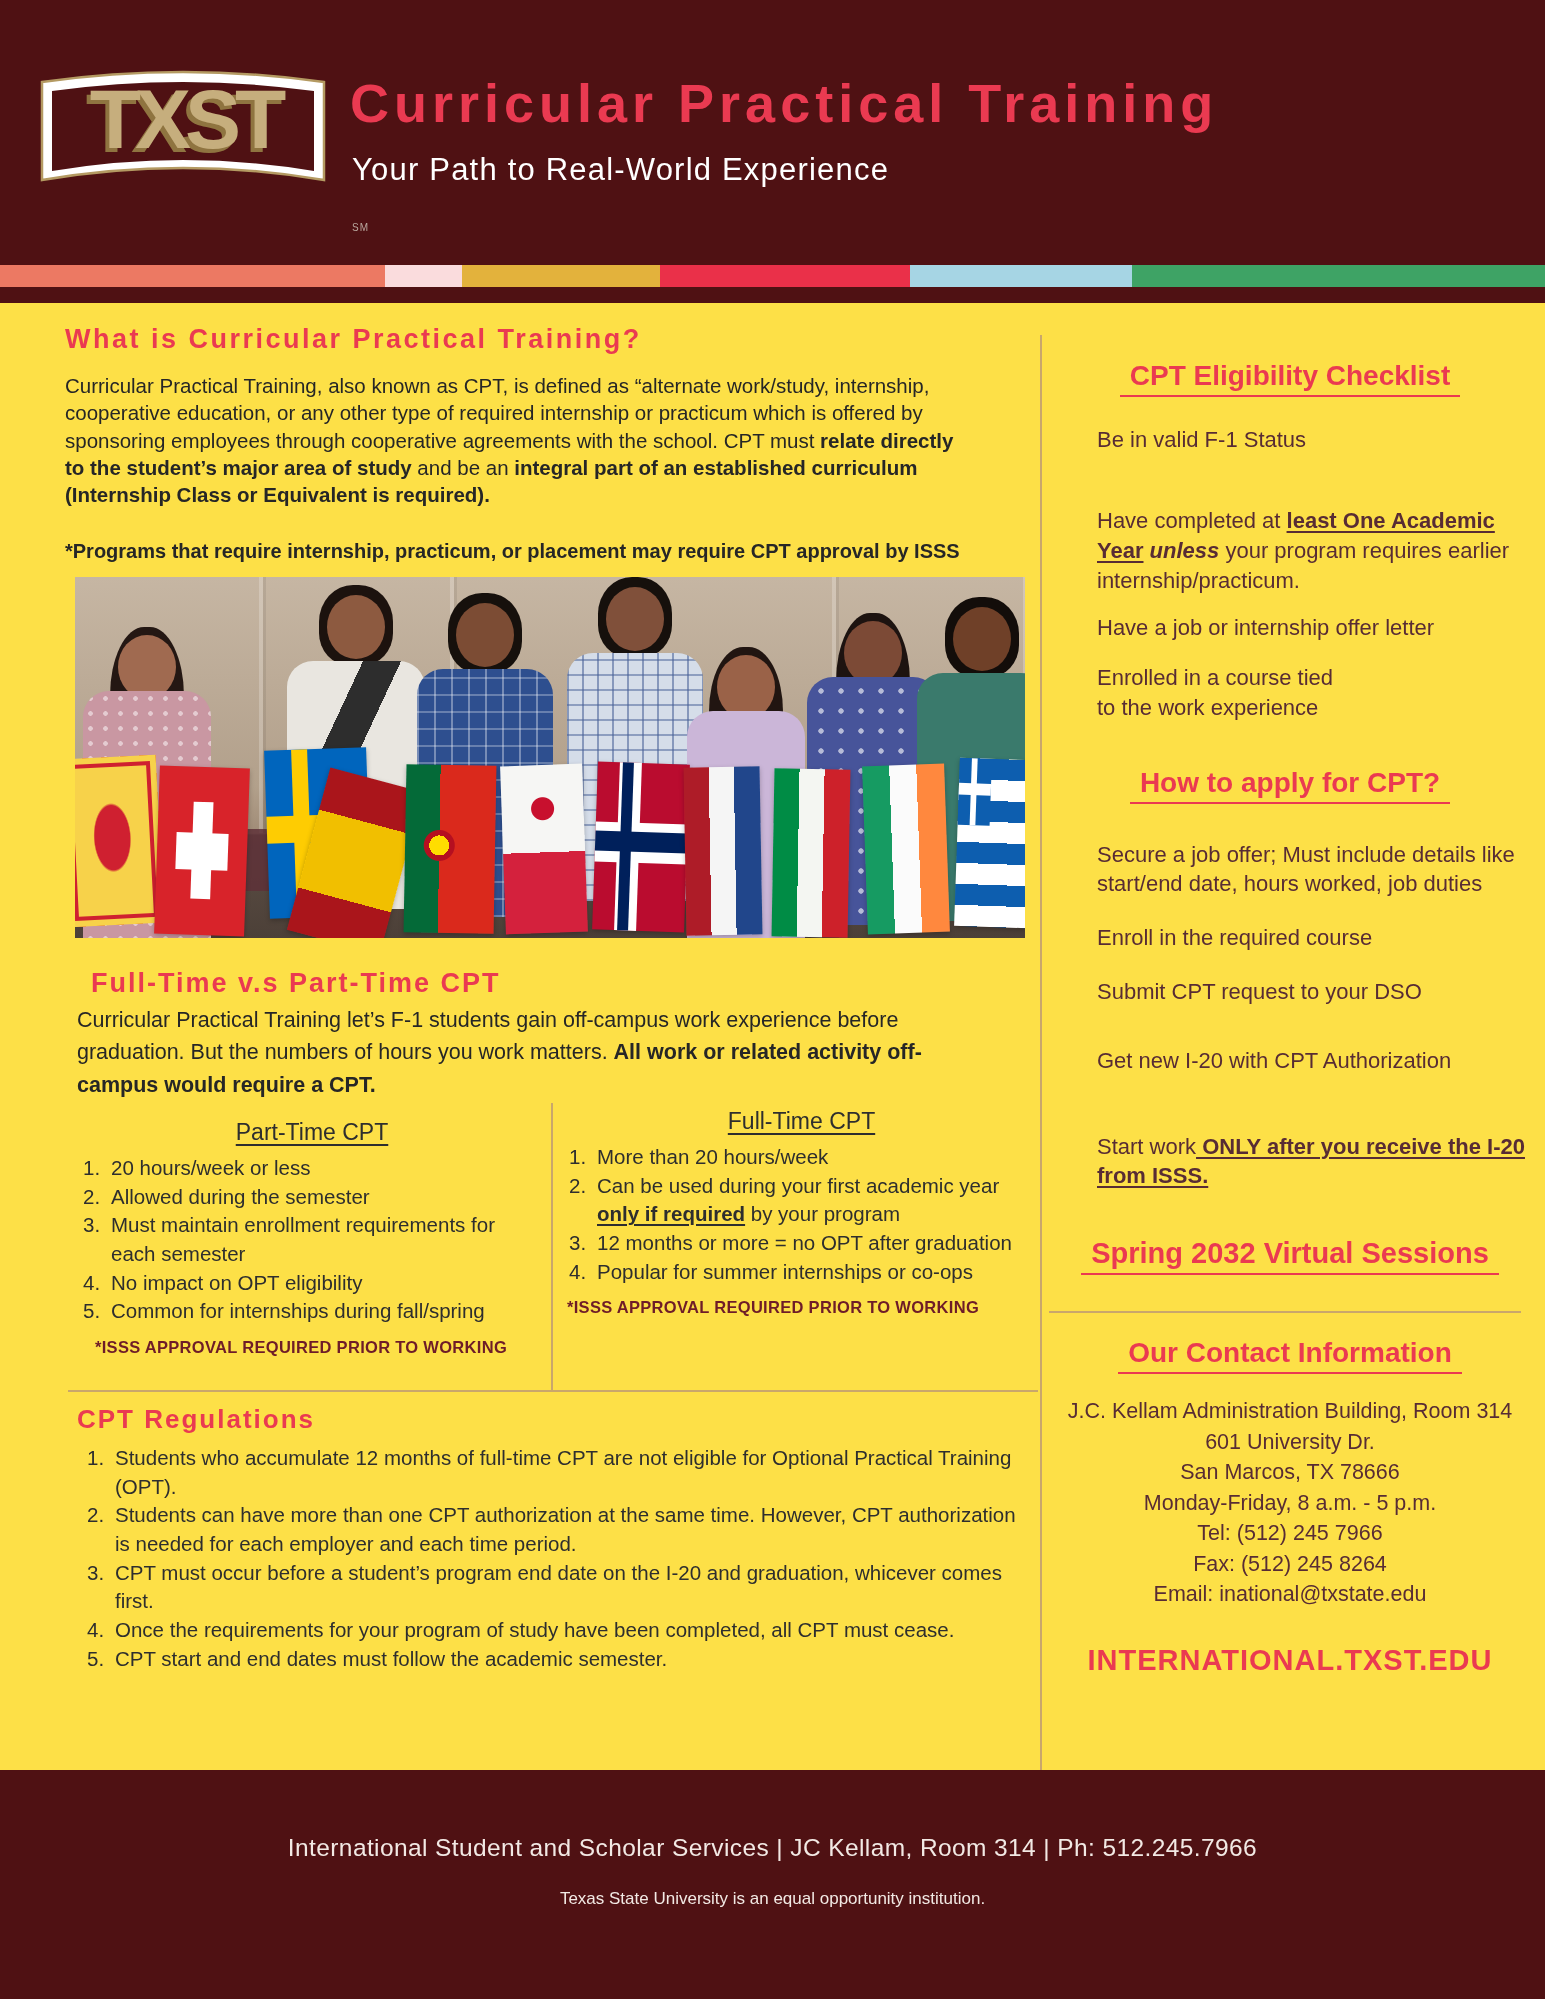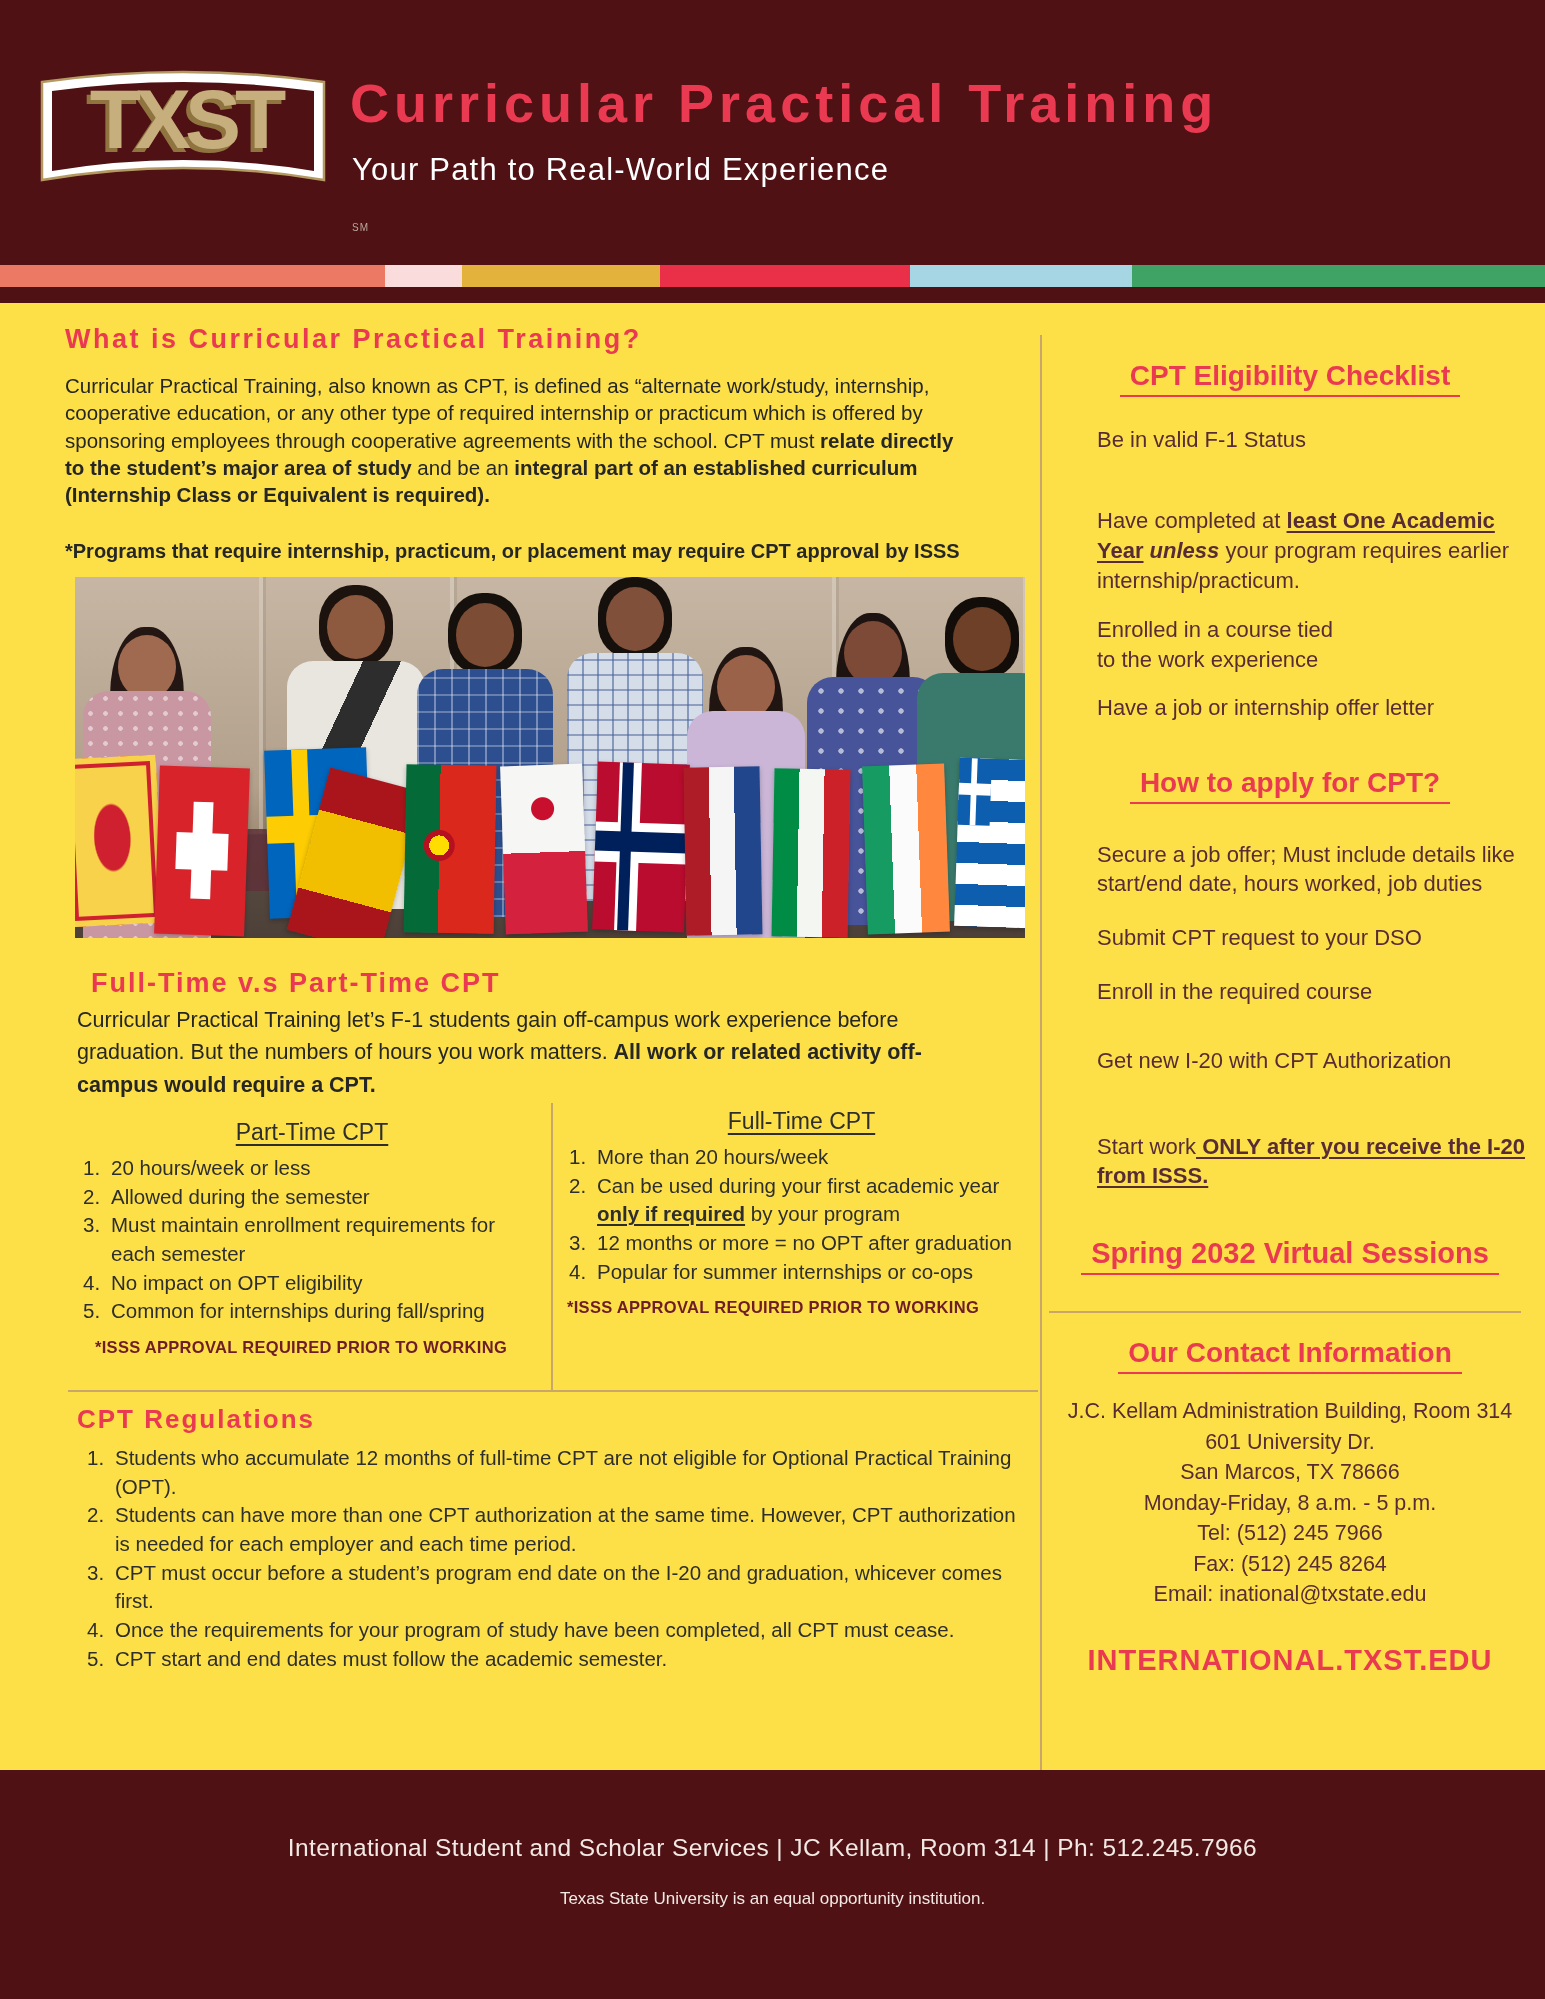--- a/index.html
+++ b/index.html
@@ -255,28 +255,28 @@
   </ol>
 
   <div class="vdivider"></div>
 
   <div class="right-col">
     <div class="rc-h mt30"><span class="red-h rh-underline">CPT Eligibility Checklist</span></div>
     <div class="rc-item mt28">Be in valid F-1 Status</div>
     <div class="rc-item mt22">
       <span>Have completed at </span><span class="bu">least One Academic Year</span><span class="bi"> unless</span><span> your program requires earlier internship/practicum.</span>
     </div>
+    <div class="rc-item mt18">Have a job or internship offer letter</div>
     <div class="rc-item mt20">Enrolled in a course tied
 to the work experience</div>
-    <div class="rc-item mt18">Have a job or internship offer letter</div>
 
     <div class="rc-h mt44"><span class="red-h rh-underline">How to apply for CPT? </span></div>
     <div class="rc-item mt36">Secure a job offer; Must include details like start/end date, hours worked, job duties</div>
+    <div class="rc-item mt24">Enroll in the required course</div>
     <div class="rc-item mt24">Submit CPT request to your DSO</div>
-    <div class="rc-item mt24">Enroll in the required course</div>
     <div class="rc-item mt40">Get new I-20 with CPT Authorization</div>
     <div class="rc-item mt26">
       <span>Start work</span><span class="bu"> ONLY after you receive the I-20 from ISSS.</span>
     </div>
 
     <div class="rc-h sess-h mt46"><span class="red-h rh-underline">Spring 2032 Virtual Sessions</span></div>
 
     <div class="hr-right"></div>
 
     <div class="rc-h mt24"><span class="red-h rh-underline">Our Contact Information </span></div>

